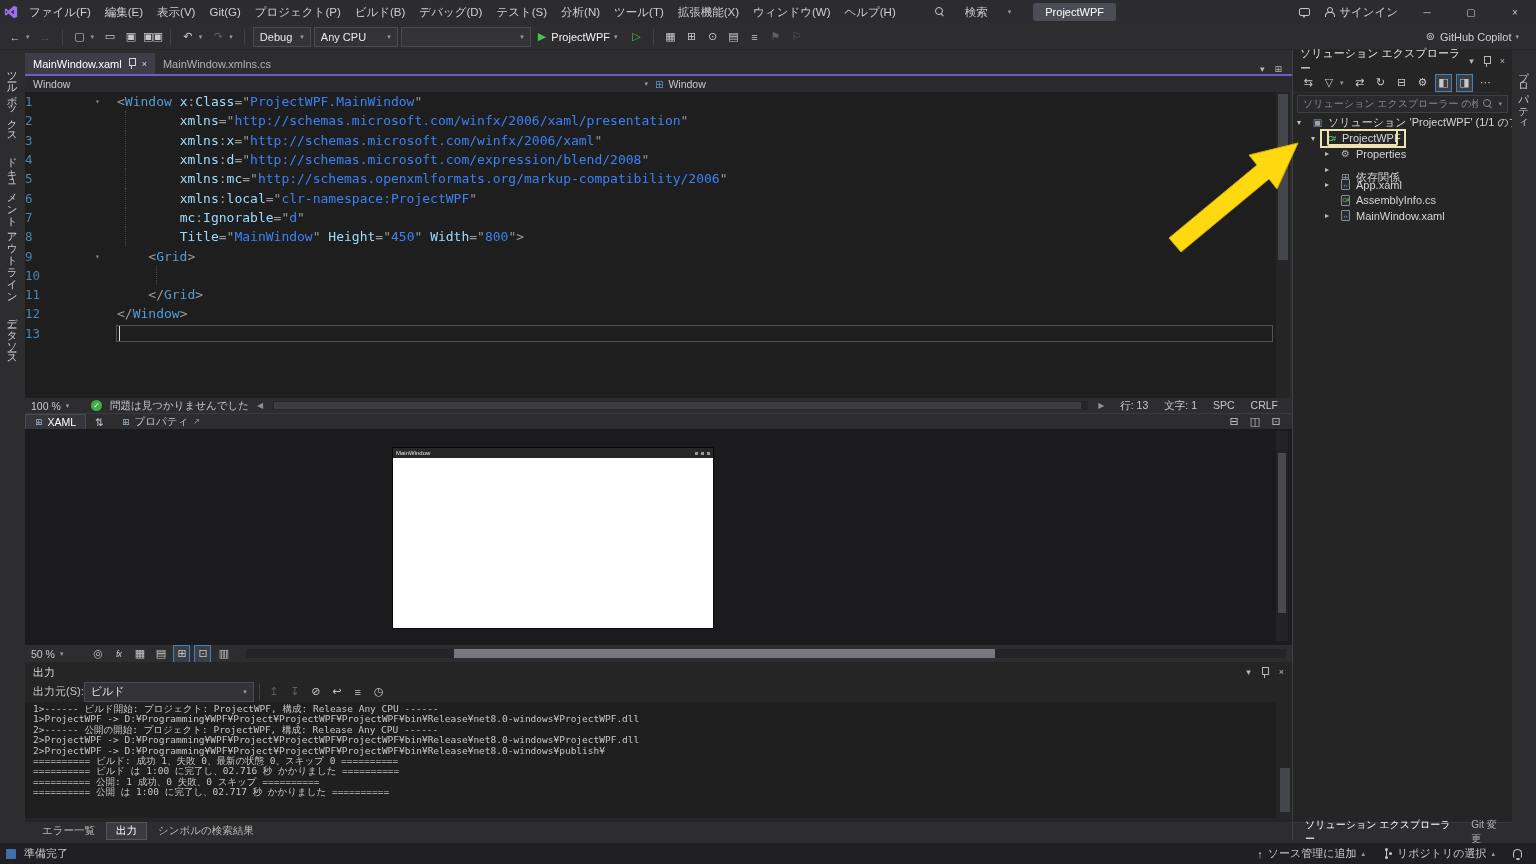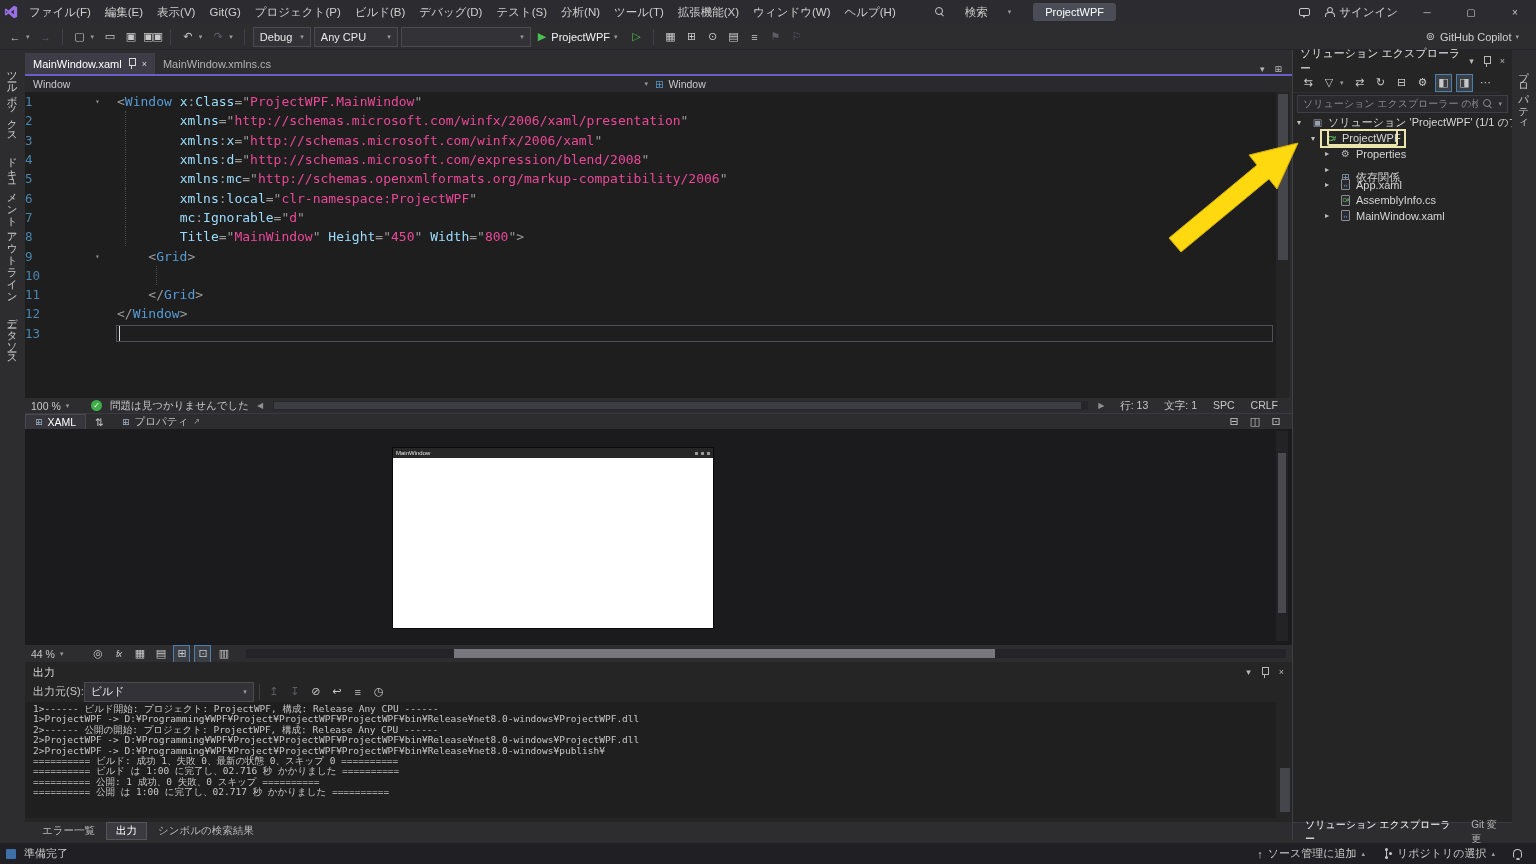--- a/index.html
+++ b/index.html
@@ -59,21 +59,21 @@
   #bc-right{position:absolute;left:630px;top:0;height:16px;display:flex;align-items:center;gap:5px}
   .bc-ico{color:#5b9bd0;font-size:10px}
 
   
   #code{position:absolute;left:25px;top:92px;width:1251px;height:306px;background:#1e1e1e;
     font-family:"DejaVu Sans Mono","Liberation Mono",monospace;font-size:13px;overflow:hidden}
   .code-line{display:flex;height:19.3px;position:relative;white-space:pre;align-items:center}
   .ln{width:70px;flex:none;text-align:right;padding-right:8px;color:#4a86ad;font-size:12.5px}
   .fold{width:22px;flex:none;text-align:center;color:#8a8a8a;font-size:8px}
   .txt{flex:1;white-space:pre}
-  .tk-t{color:#569cd6}.tk-a{color:#9cdcfe}.tk-s{color:#ec4899}.tk-p{color:#9a9a9a}.tk-w{color:#d4d4d4}
+  .tk-t{color:#569cd6}.tk-a{color:#9cdcfe}.tk-s{color:#3b82f6}.tk-p{color:#9a9a9a}.tk-w{color:#d4d4d4}
   .indent-guide{position:absolute;top:0;bottom:0;width:1px;border-left:1px dotted #4a4a4a}
   .curbox{position:absolute;left:91px;right:3px;top:1px;height:17px;border:1px solid #50505a}
   .caret{position:absolute;left:94px;top:2px;width:1px;height:15px;background:#dcdcdc}
   #code-vscroll{position:absolute;left:1276px;top:92px;width:14px;height:306px;background:#252526}
   #code-vscroll .thumb{position:absolute;left:2px;top:2px;width:10px;height:166px;background:#45454c}
 
   
   #editor-status{position:absolute;left:25px;top:398px;width:1267px;height:15px;background:#2d2d30;
     display:flex;align-items:center;font-size:10.5px;color:#c8c8c8;gap:8px;padding:0 6px}
   .zoomc{display:flex;align-items:center;gap:5px;width:52px}
@@ -394,21 +394,21 @@
           </span>
       </div>
     </div>
     <div id="designer-vscroll">
         <div class="thumb"></div>
       </div>
   </div>
 
   <div id="designer-bar">
     <div class="zoomc">
-      <span>44 %</span>
+      <span>50 %</span>
       <span class="arr">▾</span>
     </div>
     <span id="dz-icons" style="display: inline-flex; gap: 4px; align-items: center;">
         <div class="tbi" style="display: inline-flex; align-items: center;">◎</div>
         <div class="tbi fx" style="display: inline-flex; align-items: center;">fx</div>
         <div class="tbi" style="display: inline-flex; align-items: center;">▦</div>
         <div class="tbi" style="display: inline-flex; align-items: center;">▤</div>
         <div class="tbi sel" style="display: inline-flex; align-items: center;">⊞</div>
         <div class="tbi sel" style="display: inline-flex; align-items: center;">⊡</div>
         <div class="tbi" style="display: inline-flex; align-items: center;">▥</div>

